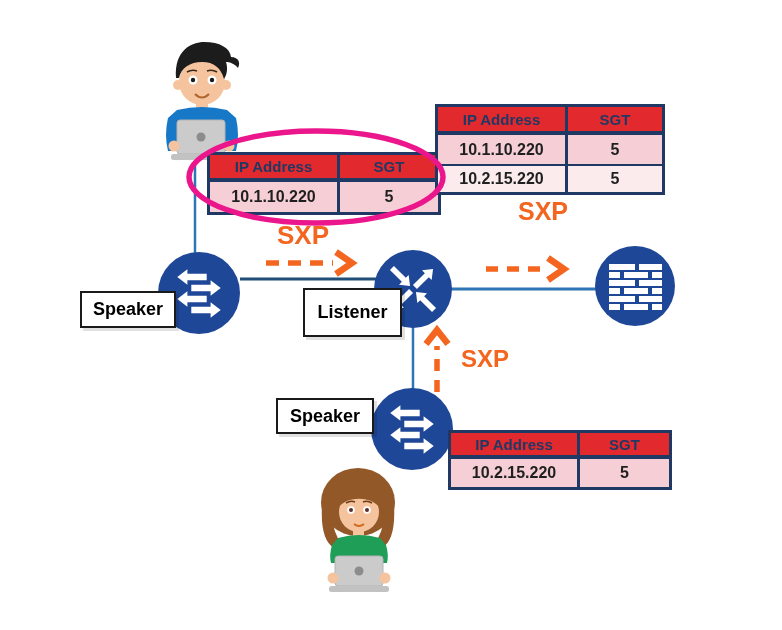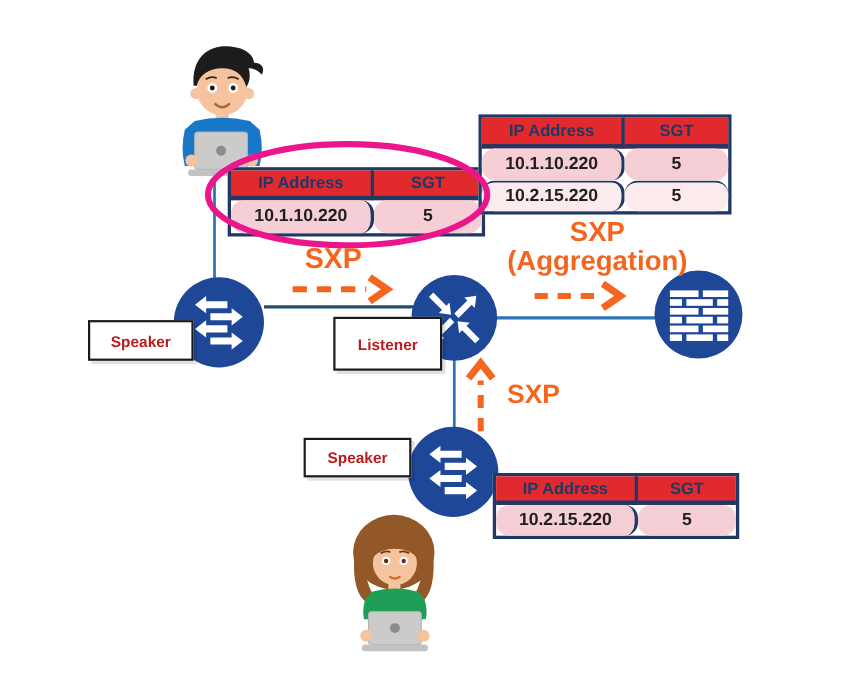--- a/index.html
+++ b/index.html
@@ -18,36 +18,36 @@
   }
   .sgt-table .cell{
     display:flex;align-items:center;justify-content:center;
     box-sizing:border-box;
   }
   .sgt-table .th{
     background:#E22A2E;color:#1F3864;font-weight:bold;font-size:15px;
     border-bottom:4px solid #1F3864;
   }
   .sgt-table .td{
-    background:#F5CFD5;color:#1f1f1f;font-weight:bold;font-size:16px;border-radius:12px;
+    background:#F5CFD5;color:#1f1f1f;font-weight:bold;font-size:16px;
   }
   .sgt-table .td.light{background:#FBEBED;}
   .sgt-table .c1{border-right:3px solid #1F3864;}
   .sgt-table .rsep{border-top:2px solid #1F3864;}
 
   #table-circled{left:207px;top:152px;width:234px;grid-template-columns:130px 98px;grid-template-rows:27px 30px;}
   #table-aggregated{left:435px;top:104px;width:230px;grid-template-columns:130px 94px;grid-template-rows:28px 29px 28px;}
   #table-bottom{left:448px;top:430px;width:224px;grid-template-columns:129px 89px;grid-template-rows:26px 28px;}
 
   
   .role-label{
     position:absolute;z-index:4;background:#ffffff;border:2px solid #1a1a1a;
     box-shadow:3px 3px 0 rgba(0,0,0,0.12);
     display:flex;align-items:center;justify-content:center;
-    font-weight:bold;font-size:14px;color:#b91c1c;box-sizing:border-box;
+    font-weight:bold;font-size:18px;color:#000000;box-sizing:border-box;
   }
   #label-speaker1{left:80px;top:291px;width:96px;height:37px;}
   #label-listener{left:303px;top:288px;width:99px;height:49px;}
   #label-speaker2{left:276px;top:398px;width:98px;height:36px;}
 
   
   .sxp-text{
     position:absolute;z-index:4;color:#F4661F;font-weight:bold;
     text-align:center;line-height:26px;white-space:nowrap;
   }
@@ -210,17 +210,16 @@
   <div class="role-label" id="label-listener">
     <span>Listener</span>
   </div>
   <div class="role-label" id="label-speaker2">
     <span>Speaker</span>
   </div>
 
   <div class="sxp-text" id="sxp-left">SXP</div>
   <div class="sxp-text" id="sxp-agg">
     <div>SXP</div>
-    <div>(Aggregation)</div>
   </div>
   <div class="sxp-text" id="sxp-bottom">SXP</div>
 
 </div>
 
 </body></html>

